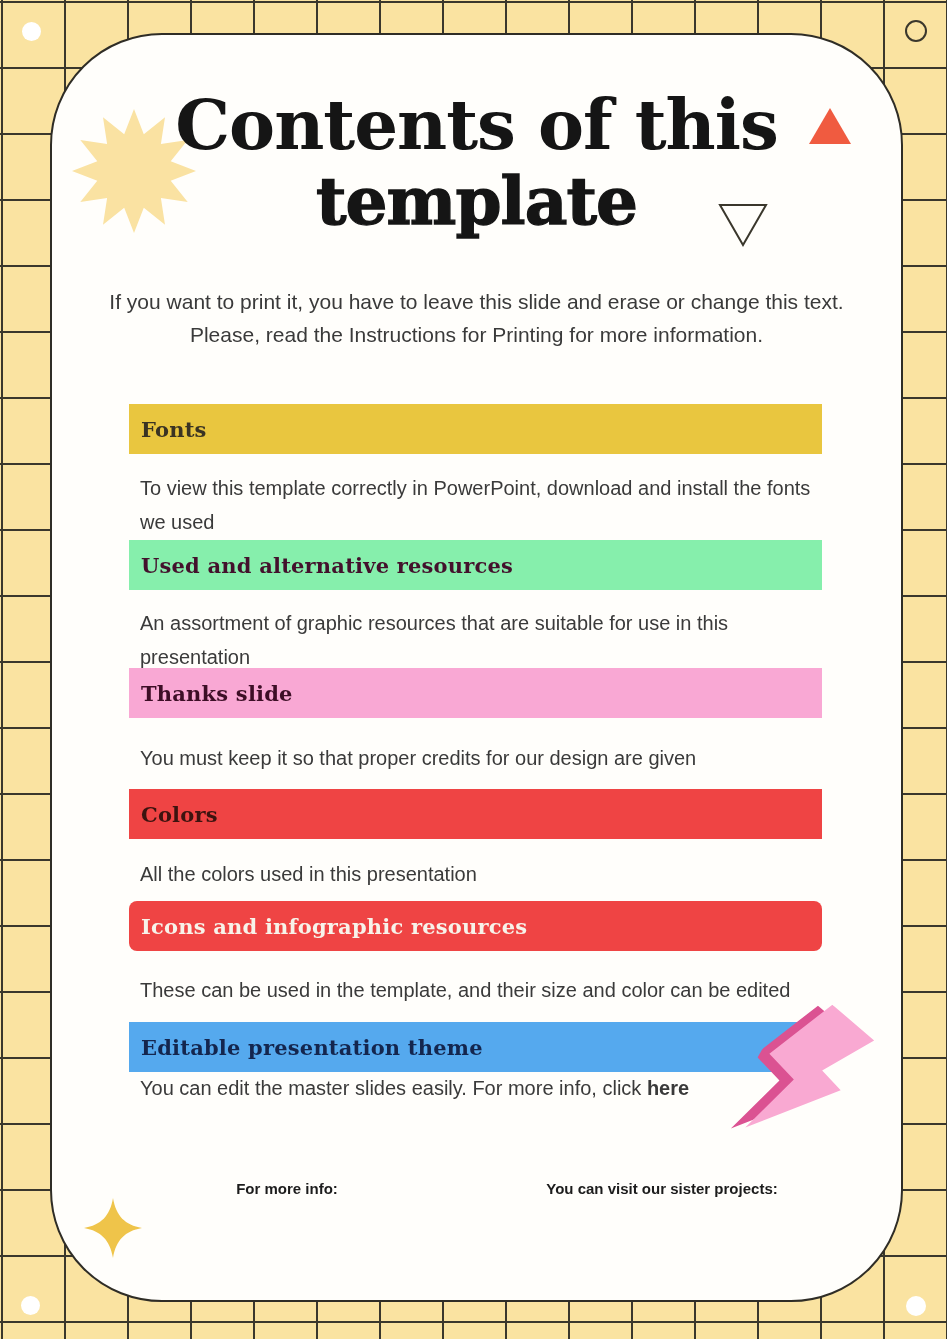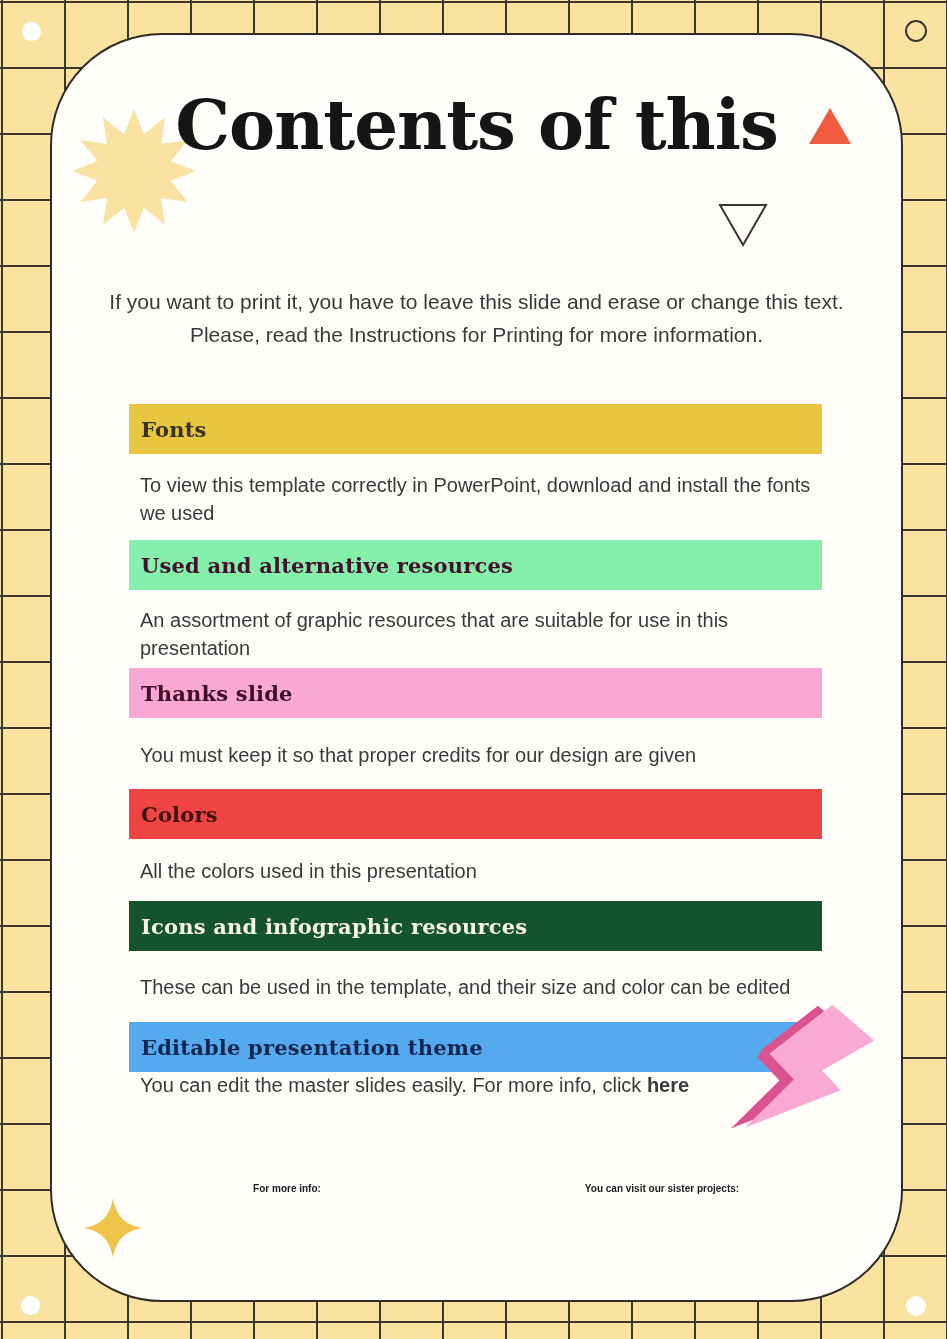--- a/index.html
+++ b/index.html
@@ -48,33 +48,33 @@
   .section-bar{
     position:absolute;left:77px;width:693px;height:50px;
     display:flex;align-items:center;padding-left:12px;
   }
   .section-title{
     font-family:"DejaVu Serif","Liberation Serif",serif;
     font-weight:700;font-size:21px;letter-spacing:0.2px;
   }
   .section-body{
     position:absolute;left:88px;width:692px;
-    font-size:20px;line-height:28px;color:var(--body-color);
+    font-size:20px;line-height:34px;color:var(--body-color);
   }
   #bar0{top:369px} #body0{top:436px}
   #bar1{top:505px} #body1{top:571px}
   #bar2{top:633px} #body2{top:706px}
   #bar3{top:754px} #body3{top:822px}
   #bar4{top:866px} #body4{top:938px}
   #bar5{top:987px} #body5{top:1036px}
   #bolt{position:absolute;left:700px;top:966px;width:105px;height:160px;transform:rotate(30deg);z-index:5;}
   #sparkle{position:absolute;left:32px;top:1163px;width:58px;height:60px;}
   .footer-block{
     position:absolute;top:1140px;text-align:center;
-    font-weight:bold;font-size:10px;line-height:27px;color:#1C1C1C;
+    font-weight:bold;font-size:15px;line-height:27px;color:#1C1C1C;
   }
   #footer-left{left:85px;width:300px;}
   #footer-right{left:400px;width:420px;}
   .sep{margin:0 5px;}
   .footer-link{cursor:pointer;}
 </style>
 </head>
 <body>
 
 <div id="stage">
@@ -85,20 +85,21 @@
   <div class="dot" id="dot-br" style="background: rgb(255, 255, 255);"></div>
 
   <div id="card">
 
     <svg id="starburst" viewBox="0 0 128 128">
       <polygon points="126,64 100.7,54.2 117.7,33 90.9,37.1 95,10.3 73.8,27.3 64,2 54.2,27.3 33,10.3 37.1,37.1 10.3,33 27.3,54.2 2,64 27.3,73.8 10.3,95 37.1,90.9 33,117.7 54.2,100.7 64,126 73.8,100.7 95,117.7 90.9,90.9 117.7,95 100.7,73.8" fill="#FAE2A2"></polygon>
     </svg>
 
     <div id="title">
       <div class="line1">Contents of this</div>
+      <div class="line2">template</div>
     </div>
 
     <svg id="tri-up" viewBox="0 0 42 36">
       <polygon points="21,0 42,36 0,36" fill="#F05B40"></polygon>
     </svg>
 
     <svg id="tri-down" viewBox="0 0 50 44">
       <polygon stroke-width="2" stroke="#3A372C" points="2,2 48,2 25,42" fill="#FFFEFB"></polygon>
     </svg>
 
@@ -126,21 +127,21 @@
     </div>
 
     <div class="section">
       <div class="section-bar" id="bar3" style="background: #ef4444;">
         <span class="section-title" style="color: rgb(60, 19, 15);">Colors</span>
       </div>
       <p class="section-body" id="body3">All the colors used in this presentation</p>
     </div>
 
     <div class="section">
-      <div class="section-bar" id="bar4" style="background: #14532d;">
+      <div class="section-bar" id="bar4" style="background: #ef4444; border-radius: 8px;">
         <span class="section-title" style="color: rgb(247, 243, 234);">Icons and infographic resources</span>
       </div>
       <p class="section-body" id="body4">These can be used in the template, and their size and color can be edited</p>
     </div>
 
     <div class="section">
       <div class="section-bar" id="bar5" style="background: rgb(85, 169, 238);">
         <span class="section-title" style="color: rgb(20, 38, 78);">Editable presentation theme</span>
       </div>
       <p class="section-body" id="body5"><span>You can edit the master slides easily. For more info, click </span><b>here</b></p>

